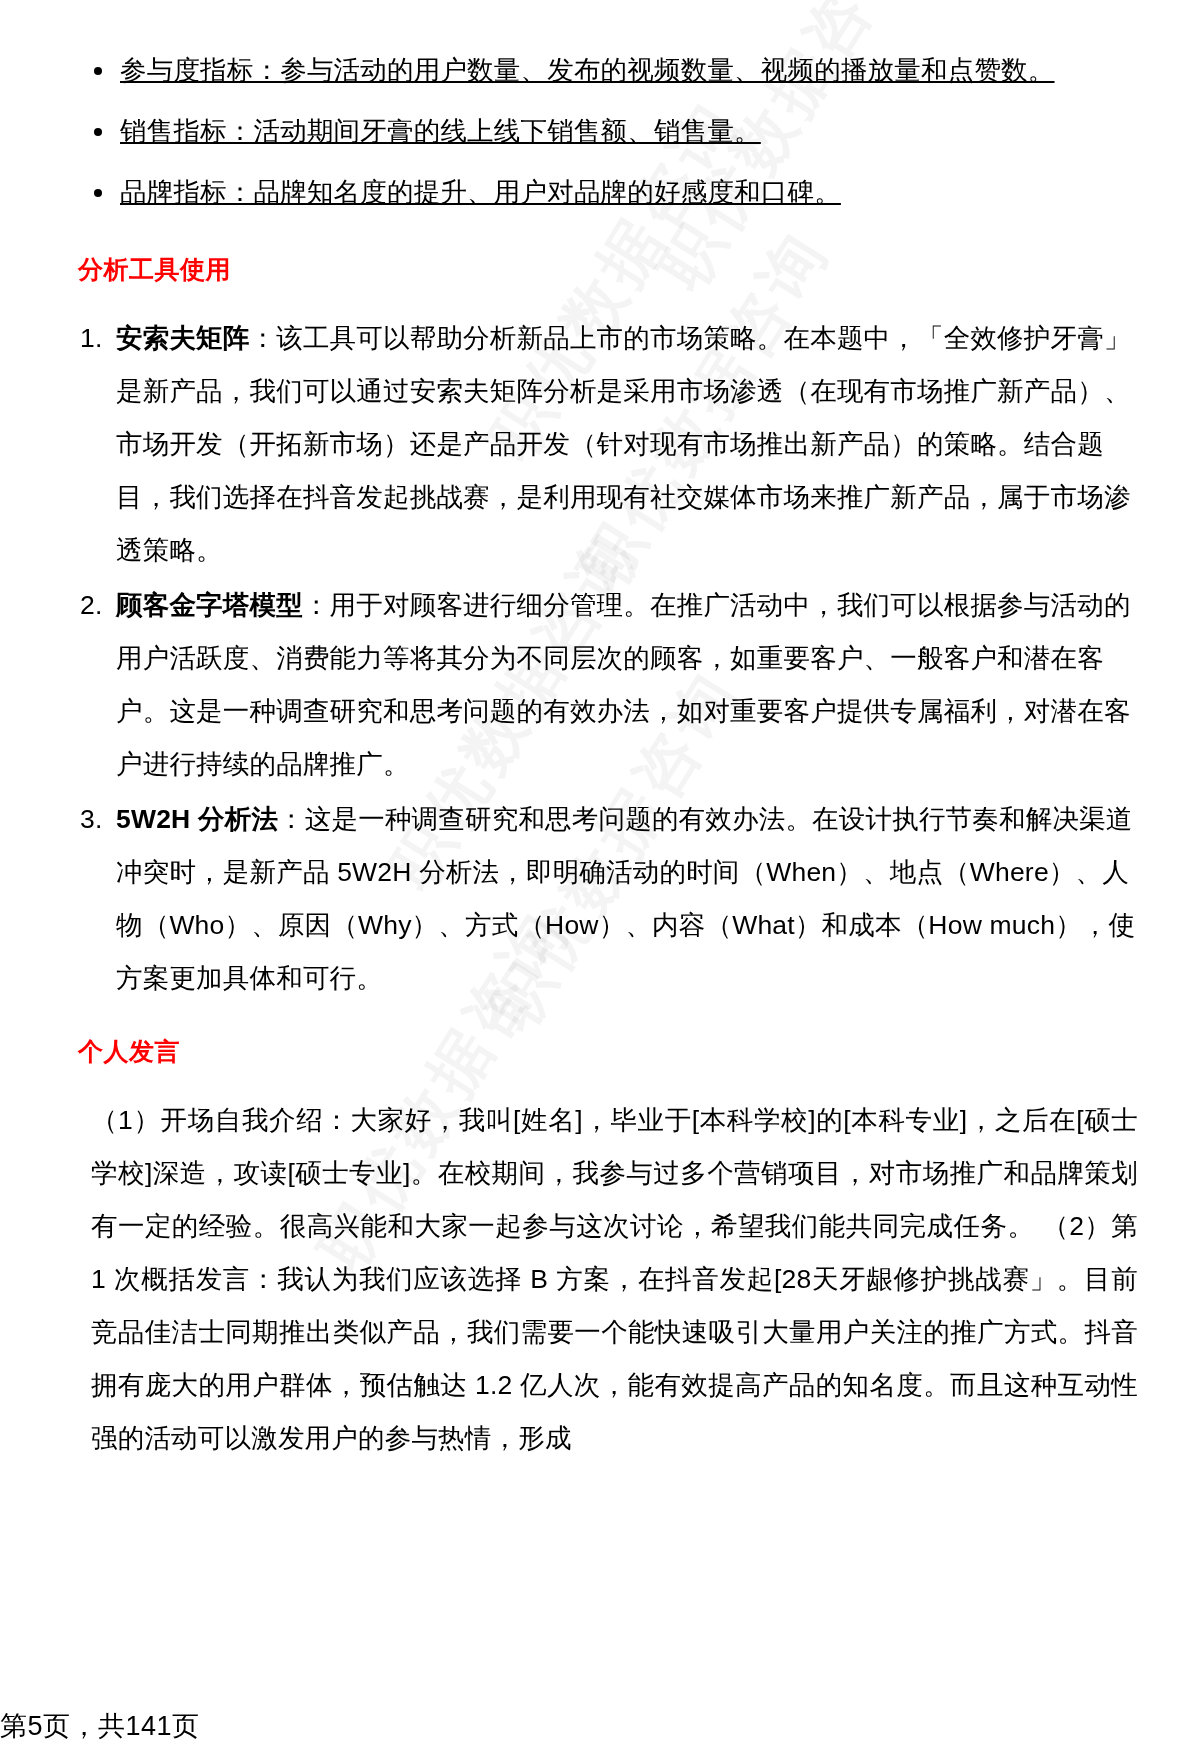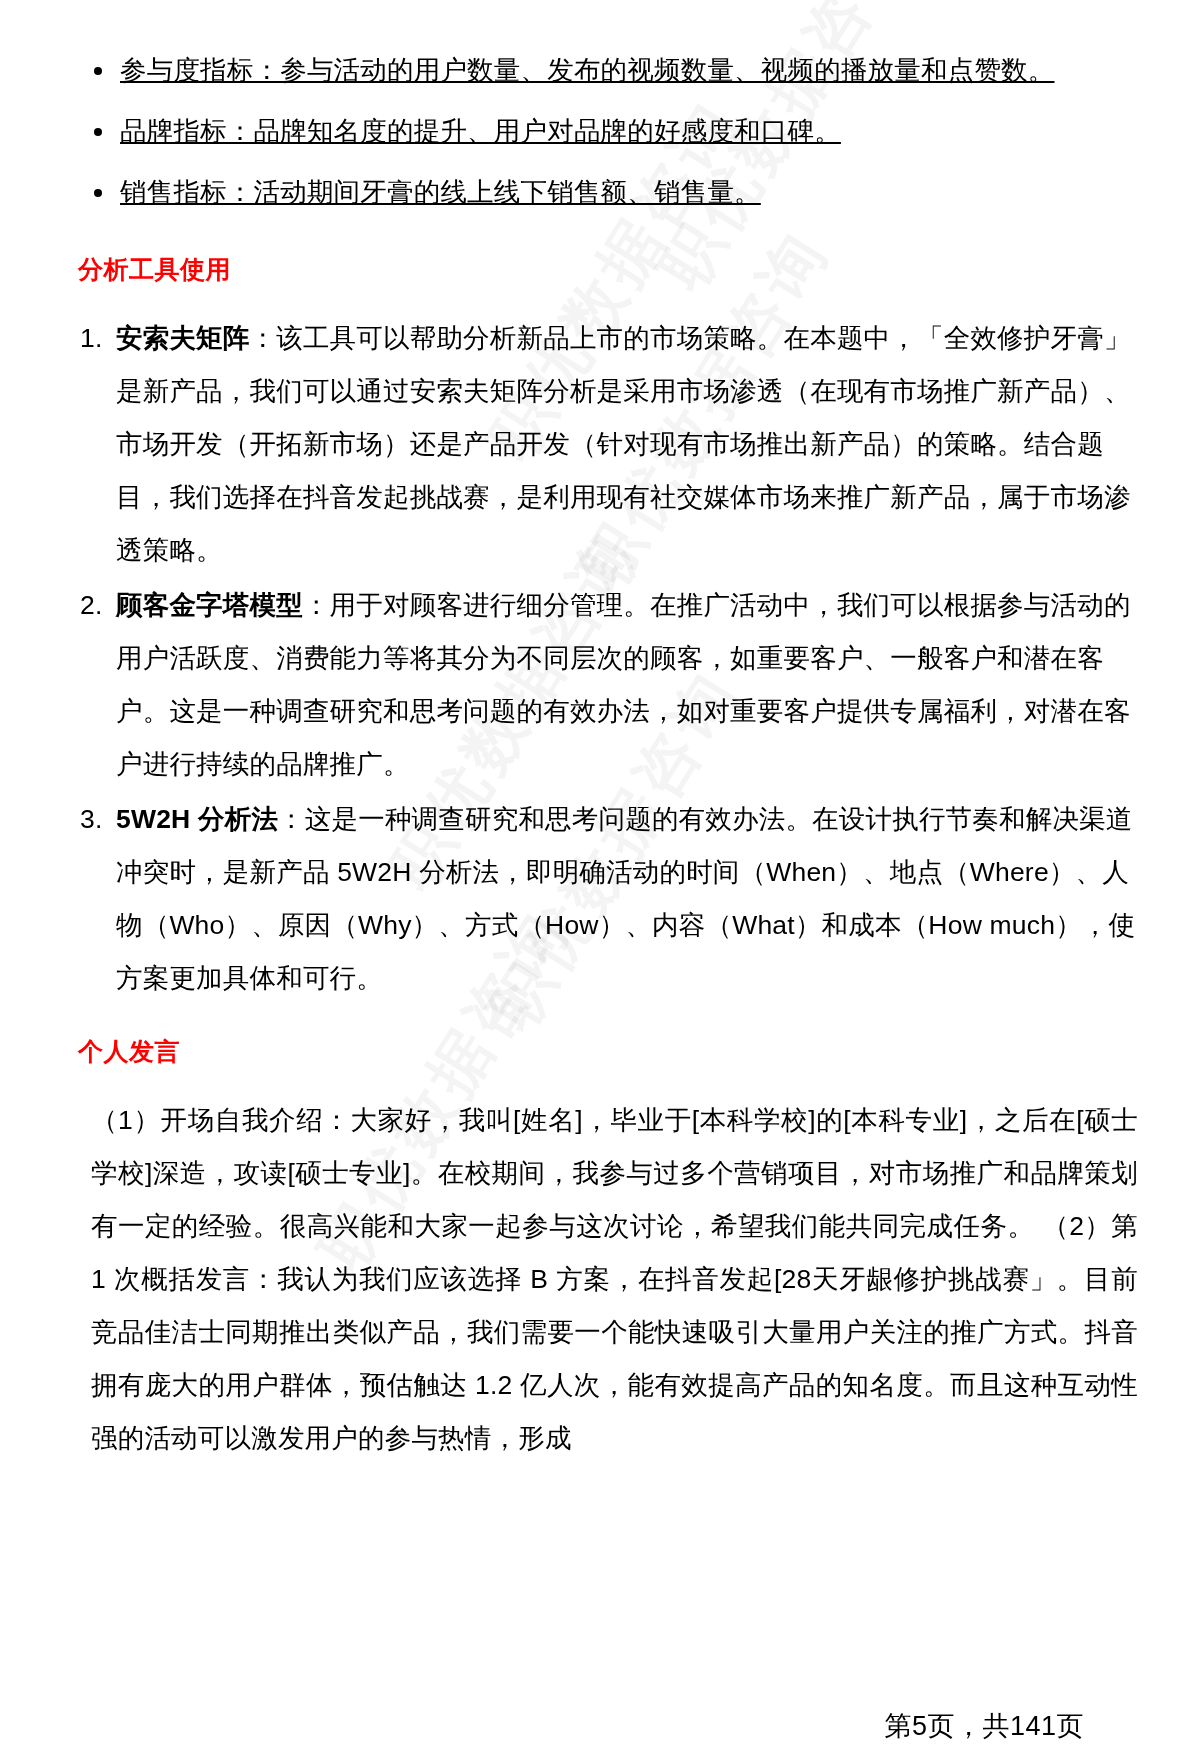--- a/index.html
+++ b/index.html
@@ -121,21 +121,21 @@
     text-align: justify;
     text-justify: inter-character;
   }
   .para.indent { text-indent: 0; margin-left: 29px; }
 
   .footer {
     position: absolute;
     left: 0;
     bottom: 12px;
     width: 1084px;
-    text-align: right;
+    text-align: left;
     font-size: 27px;
     line-height: 34px;
     z-index: 3;
     letter-spacing: 0.5px;
   }
 </style>
 </head>
 <body>
 
 <div class="page">
@@ -146,22 +146,22 @@
     <div class="wm wm-b">职优数据咨询</div>
     <div class="wm wm-c">职优数据咨询</div>
     <div class="wm wm-d">职优数据咨询</div>
     <div class="wm wm-e">职优数据咨询</div>
   </div>
 
   <div class="content">
 
     <ul class="bullets">
       <li>参与度指标：参与活动的用户数量、发布的视频数量、视频的播放量和点赞数。</li>
+      <li>销售指标：活动期间牙膏的线上线下销售额、销售量。</li>
       <li>品牌指标：品牌知名度的提升、用户对品牌的好感度和口碑。</li>
-      <li>销售指标：活动期间牙膏的线上线下销售额、销售量。</li>
     </ul>
 
     <div class="section-heading">分析工具使用</div>
 
     <ol class="numbered">
       <li><span class="lead">安索夫矩阵</span><span>：</span><span>该工具可以帮助分析新品上市的市场策略。在本题中，「全效修护牙膏」是新产品，我们可以通过安索夫矩阵分析是采用市场渗透（在现有市场推广新产品）、市场开发（开拓新市场）还是产品开发（针对现有市场推出新产品）的策略。结合题目，我们选择在抖音发起挑战赛，是利用现有社交媒体市场来推广新产品，属于市场渗透策略。</span></li>
       <li><span class="lead">顾客金字塔模型</span><span>：</span><span>用于对顾客进行细分管理。在推广活动中，我们可以根据参与活动的用户活跃度、消费能力等将其分为不同层次的顾客，如重要客户、一般客户和潜在客户。这是一种调查研究和思考问题的有效办法，如对重要客户提供专属福利，对潜在客户进行持续的品牌推广。</span></li>
       <li><span class="lead">5W2H 分析法</span><span>：</span><span>这是一种调查研究和思考问题的有效办法。在设计执行节奏和解决渠道冲突时，是新产品 5W2H 分析法，即明确活动的时间（When）、地点（Where）、人物（Who）、原因（Why）、方式（How）、内容（What）和成本（How much），使方案更加具体和可行。</span></li>
     </ol>
 

